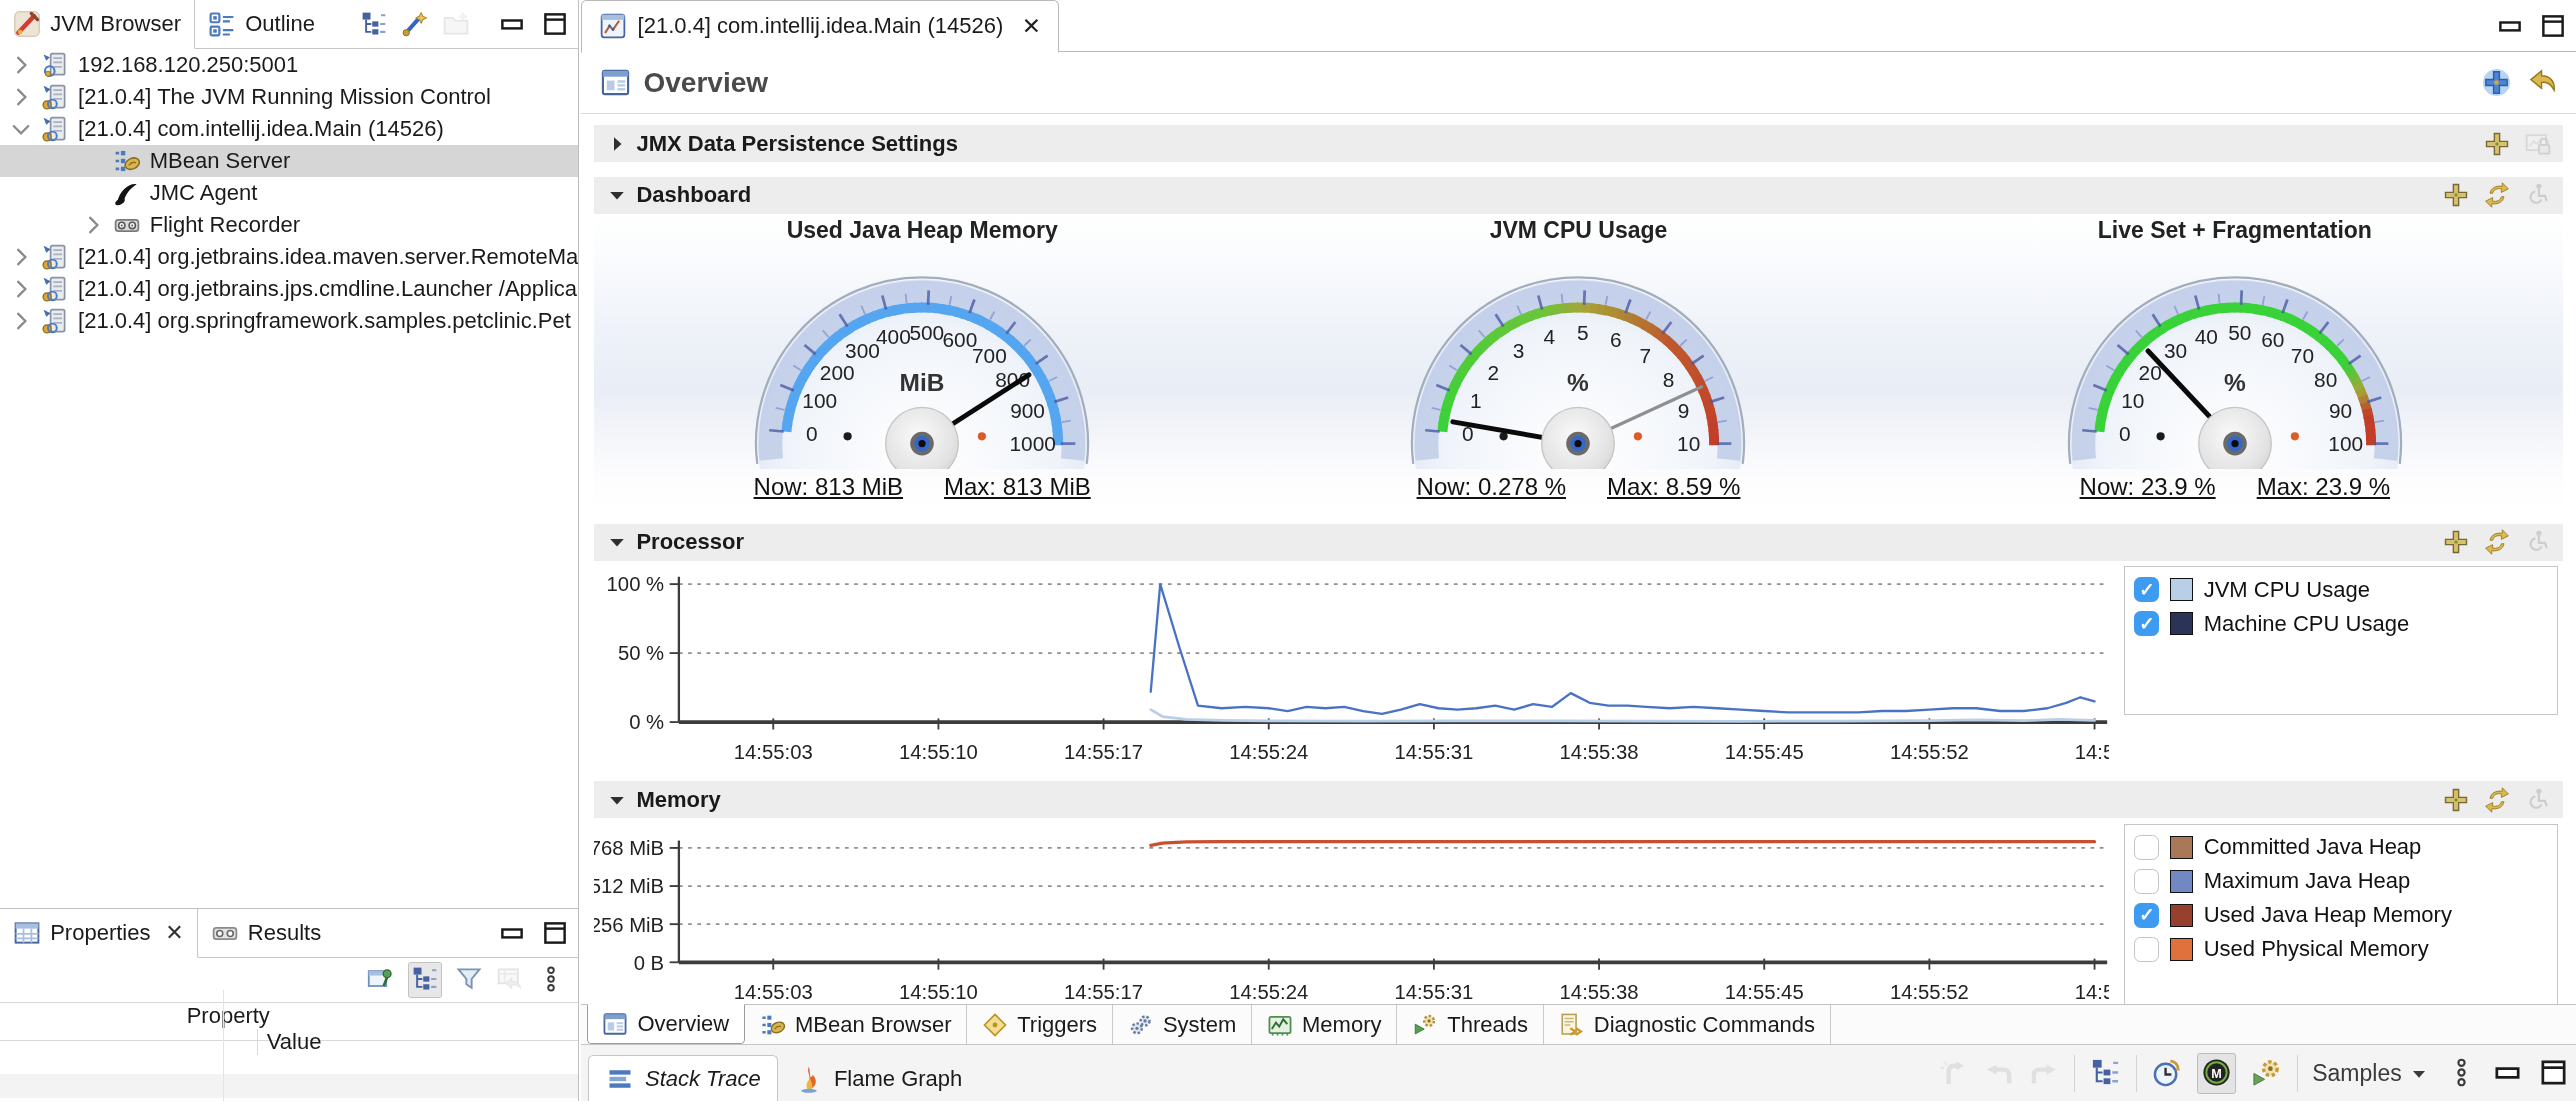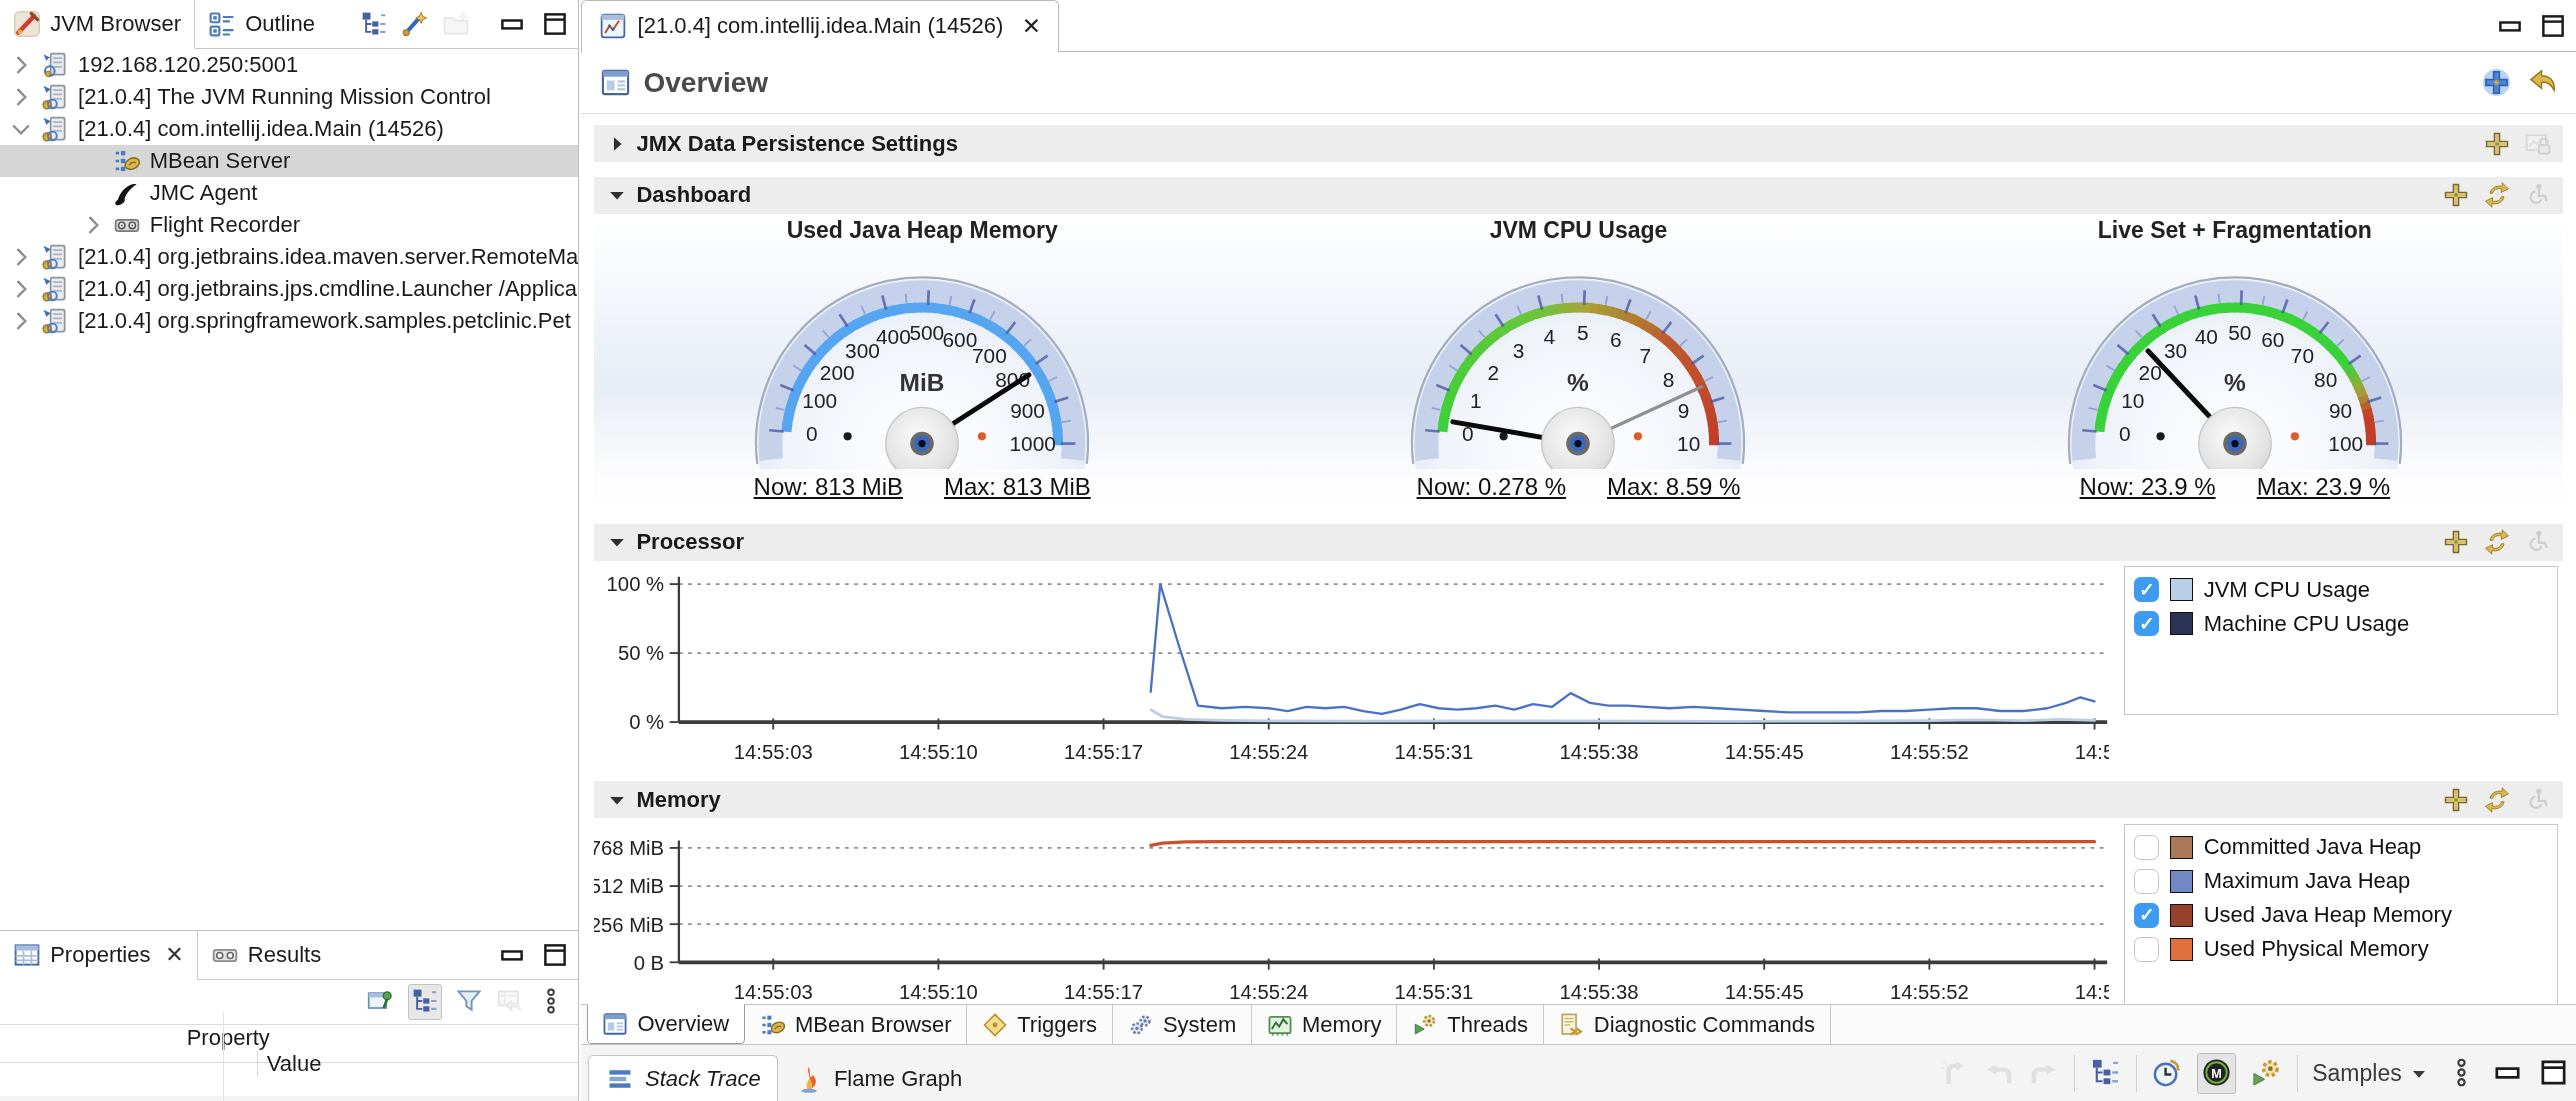--- a/index.html
+++ b/index.html
@@ -13,21 +13,21 @@
   .vtab{display:flex;align-items:center;gap:9.2px;padding:0 13px;font-size:22px;white-space:nowrap;}
   .vtab.active{background:#fff;border-right:0.9px solid #c6c6c6;margin-bottom:-0.9px;border-bottom:0.9px solid #fff;}
   .vtab .close{font-size:22px;color:#333;margin-left:5.5px;}
   .bar-right{position:absolute;right:9.2px;top:0;height:100%;display:flex;align-items:center;gap:14.8px;}
   .tree{position:absolute;top:49px;left:0;right:0;bottom:192px;overflow:hidden;background:#fff;}
   .trow{height:32px;display:flex;align-items:center;font-size:22px;white-space:nowrap;overflow:hidden;}
   .trow.selected{background:#d6d6d6;}
   .trow .chev{width:28px;height:28px;flex:0 0 auto;}
   .trow .nicon{width:28px;height:28px;margin:0 9.2px 0 5.5px;flex:0 0 auto;}
   
-  .props{position:absolute;left:0;bottom:0;width:100%;height:172px;border-top:1.8px solid #c0c0c0;background:#fff;box-sizing:border-box;}
+  .props{position:absolute;left:0;bottom:0;width:100%;height:194px;border-top:1.8px solid #c0c0c0;background:#fff;box-sizing:border-box;}
   .ptoolbar{height:44px;display:flex;align-items:center;justify-content:flex-end;gap:13px;padding-right:13px;}
   .ptoolbar .boxed{background:#e7e7e7;border:0.9px solid #c2c2c2;border-radius:2.8px;padding:1.8px;}
   .phead{height:37px;display:flex;align-items:center;border-top:0.9px solid #d9d9d9;border-bottom:0.9px solid #d9d9d9;font-size:22px;flex-direction:column;}
   .phead .c1{width:223px;padding-left:9.2px;box-sizing:border-box;}
   .phead .c2{flex:1;border-left:0.9px solid #d9d9d9;padding-left:9.2px;}
   .prow1{height:33px;background:#fff;border-left:0;}
   .prow2{height:24px;background:#f3f3f3;}
   .pbodycol{position:absolute;left:223px;top:81px;bottom:0;width:0.9px;background:#e3e3e3;}
   
   .main{position:absolute;left:581px;top:0;right:0;bottom:0;background:#fff;display:flex;flex-direction:column;}

